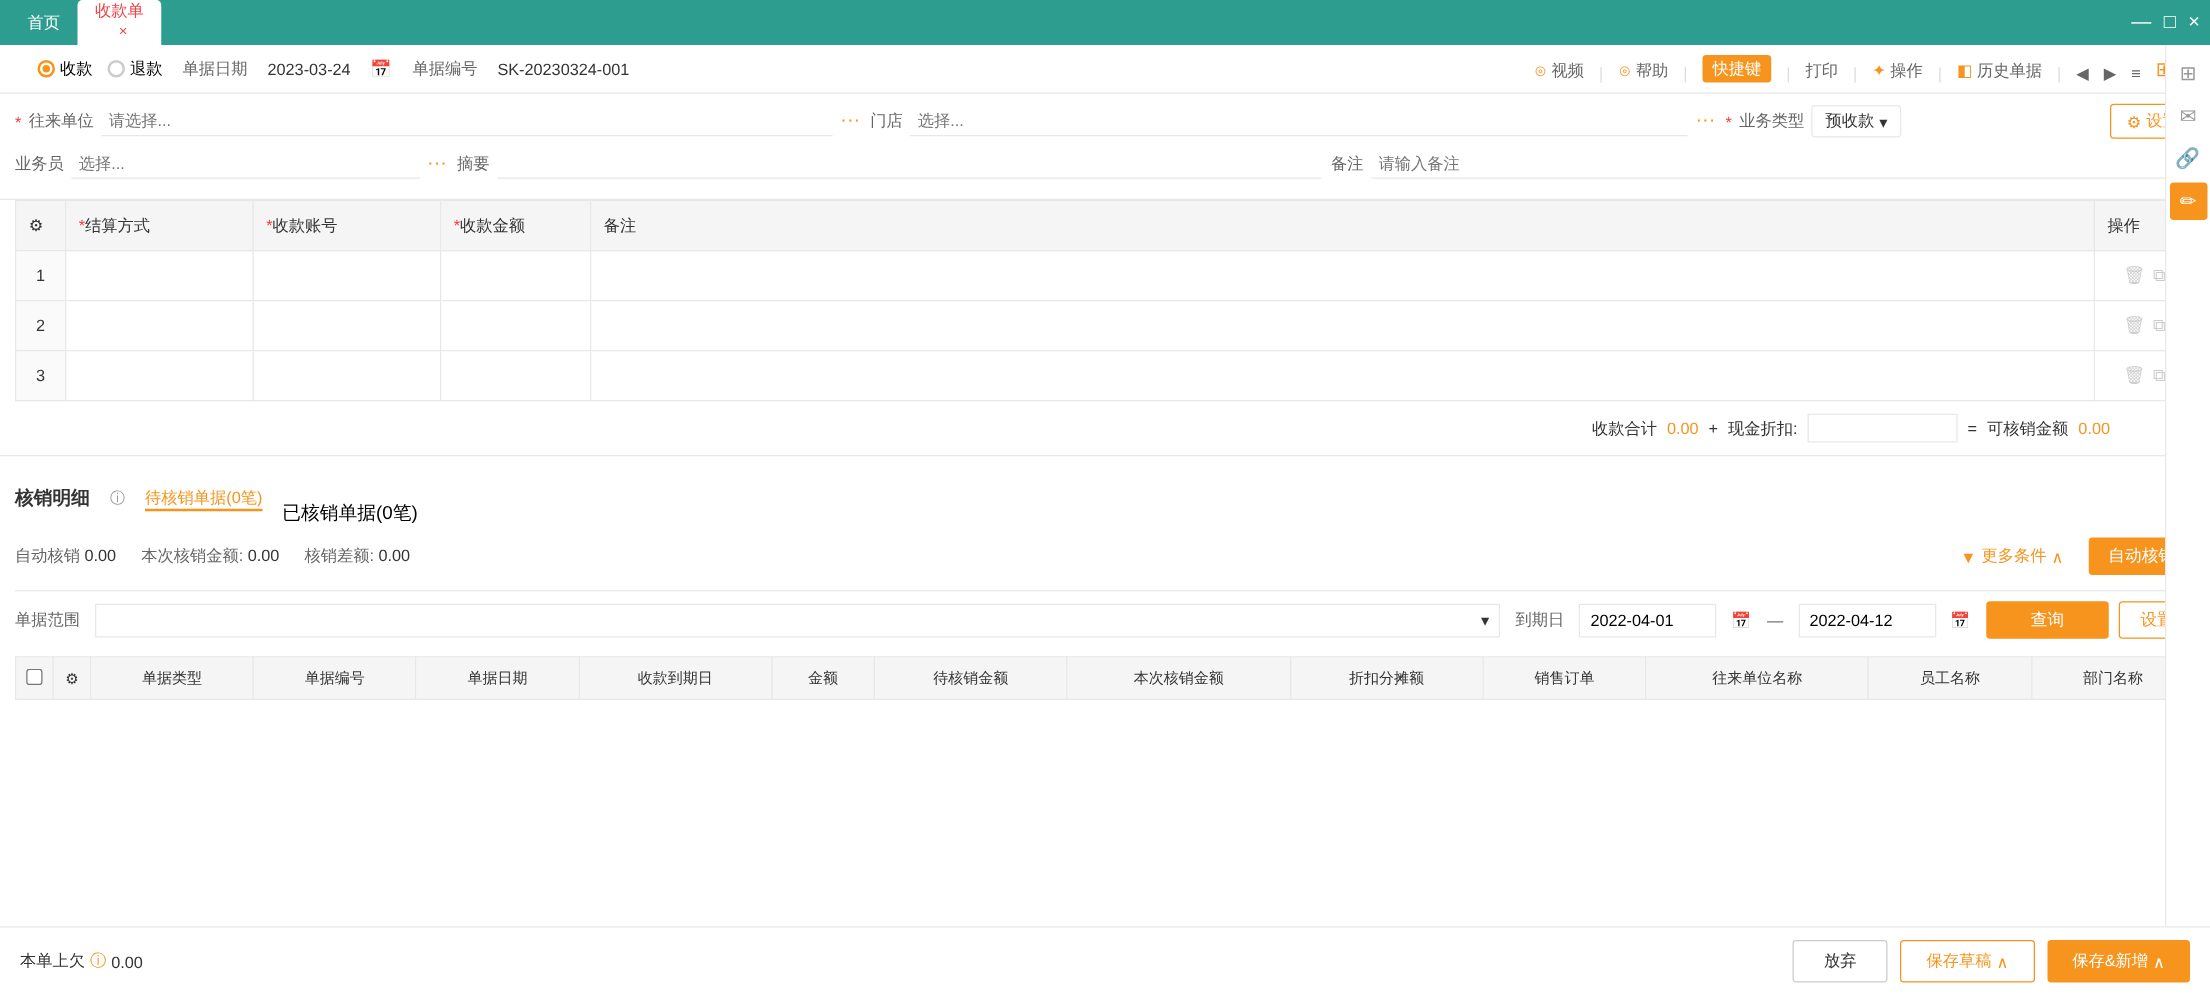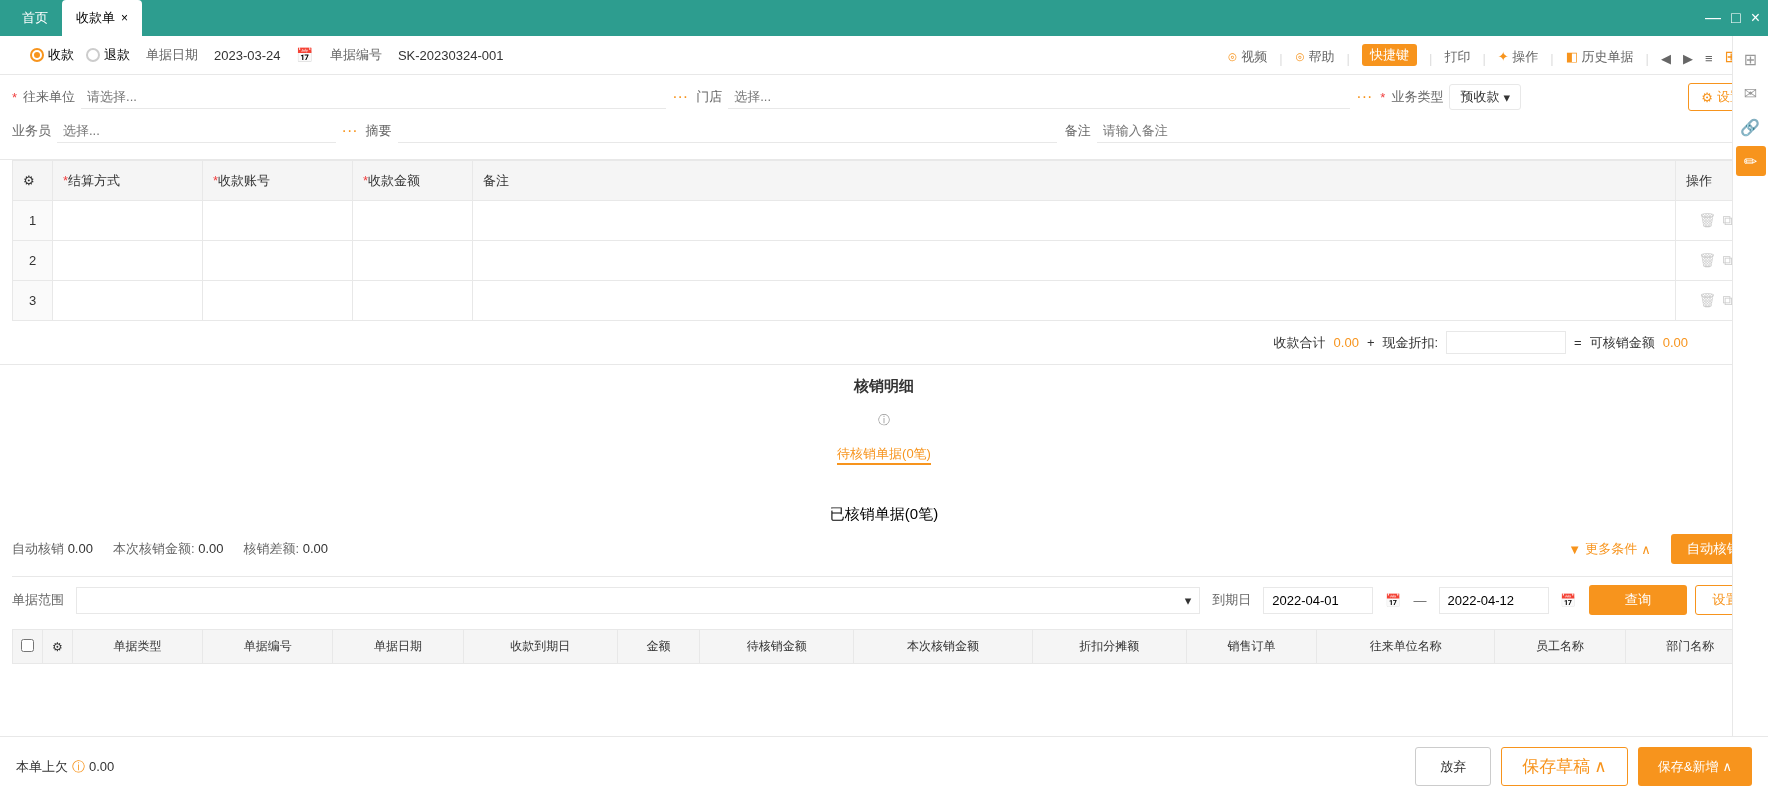--- a/index.html
+++ b/index.html
@@ -21,22 +21,23 @@
       height: 100%;
       cursor: pointer;
       font-size: 13px;
     }
     .tab-item.home {
       background: transparent;
       color: white;
     }
     .tab-item.active {
       background: white;
-      color: #000000;
+      color: #ef4444;
       border-radius: 4px 4px 0 0;
+      flex-direction: column;
     }
     .tab-close {
       margin-left: 6px;
       font-size: 12px;
       cursor: pointer;
     }
     .window-controls {
       margin-left: auto;
       display: flex;
       gap: 10px;
@@ -213,21 +214,20 @@
 
     
     .verify-section {
       padding: 12px;
     }
     .verify-header {
       display: flex;
       align-items: center;
       gap: 16px;
       margin-bottom: 10px;
-      flex-direction: column;
     }
     .verify-title {
       font-size: 15px;
       font-weight: bold;
       color: #333;
     }
     .verify-tab {
       color: #f7941d;
       cursor: pointer;
       font-size: 13px;
@@ -345,21 +345,21 @@
       cursor: pointer;
       font-size: 13px;
     }
     .btn-draft {
       background: white;
       border: 1px solid #f7941d;
       color: #f7941d;
       padding: 7px 20px;
       border-radius: 3px;
       cursor: pointer;
-      font-size: 17px;
+      font-size: 13px;
       display: flex; align-items: center; gap: 4px;
     }
     .btn-save {
       background: #f7941d;
       border: none;
       color: white;
       padding: 7px 20px;
       border-radius: 3px;
       cursor: pointer;
       font-size: 13px;

